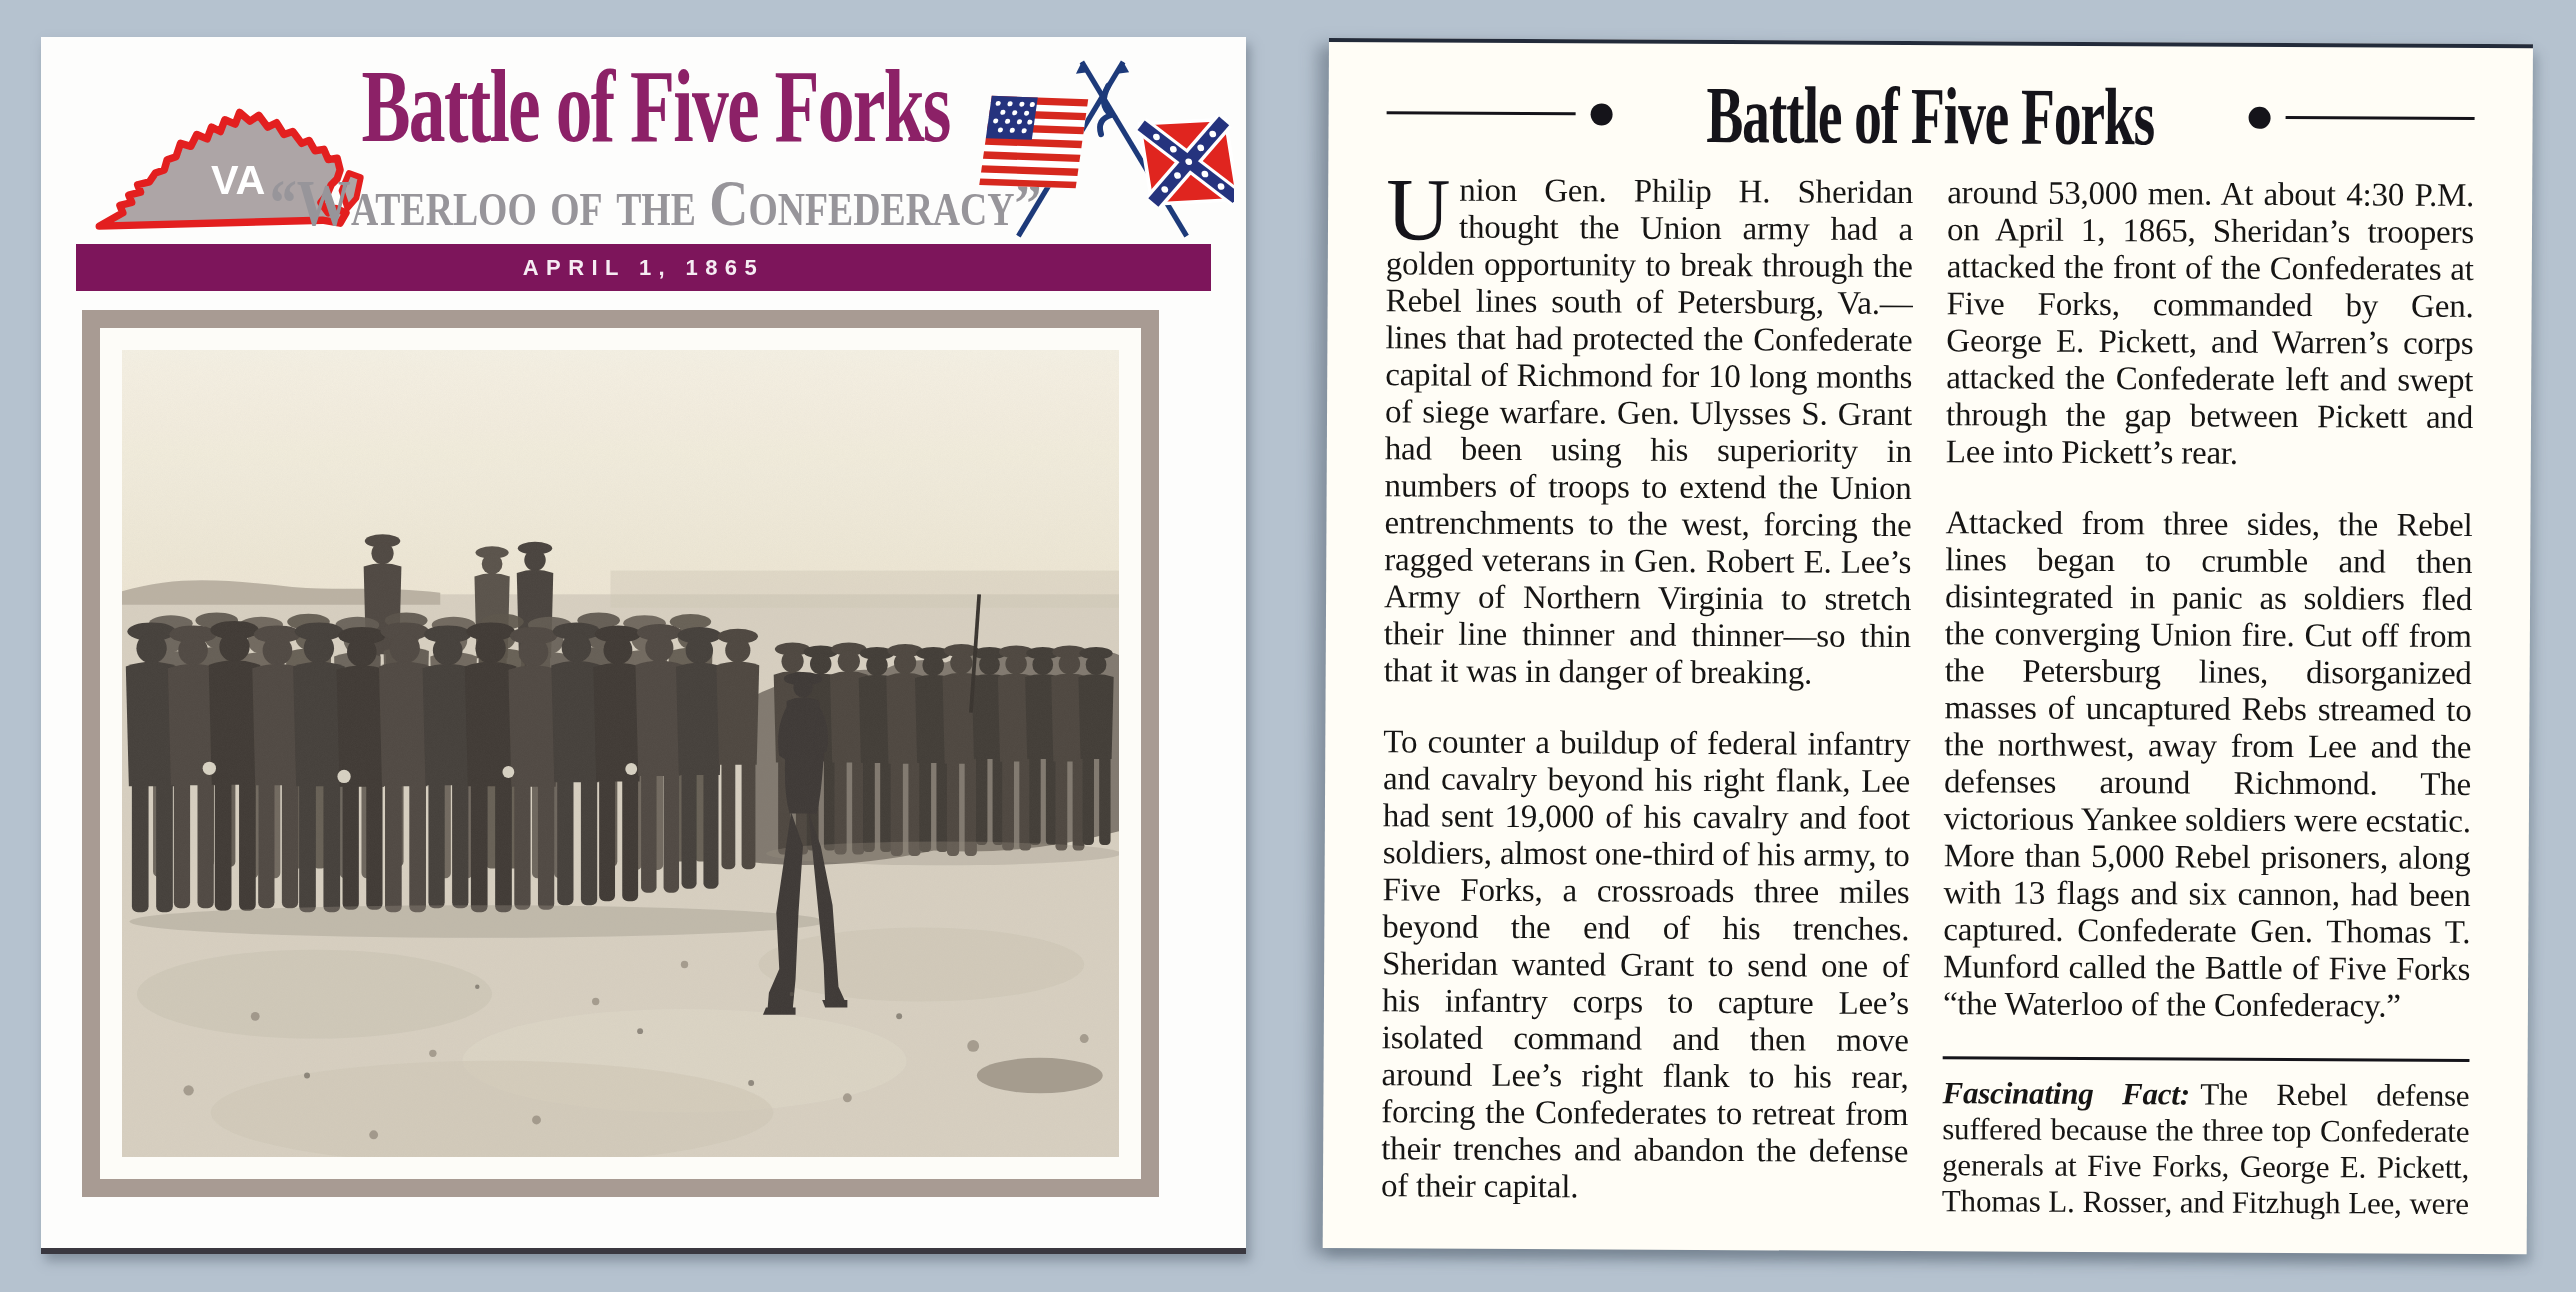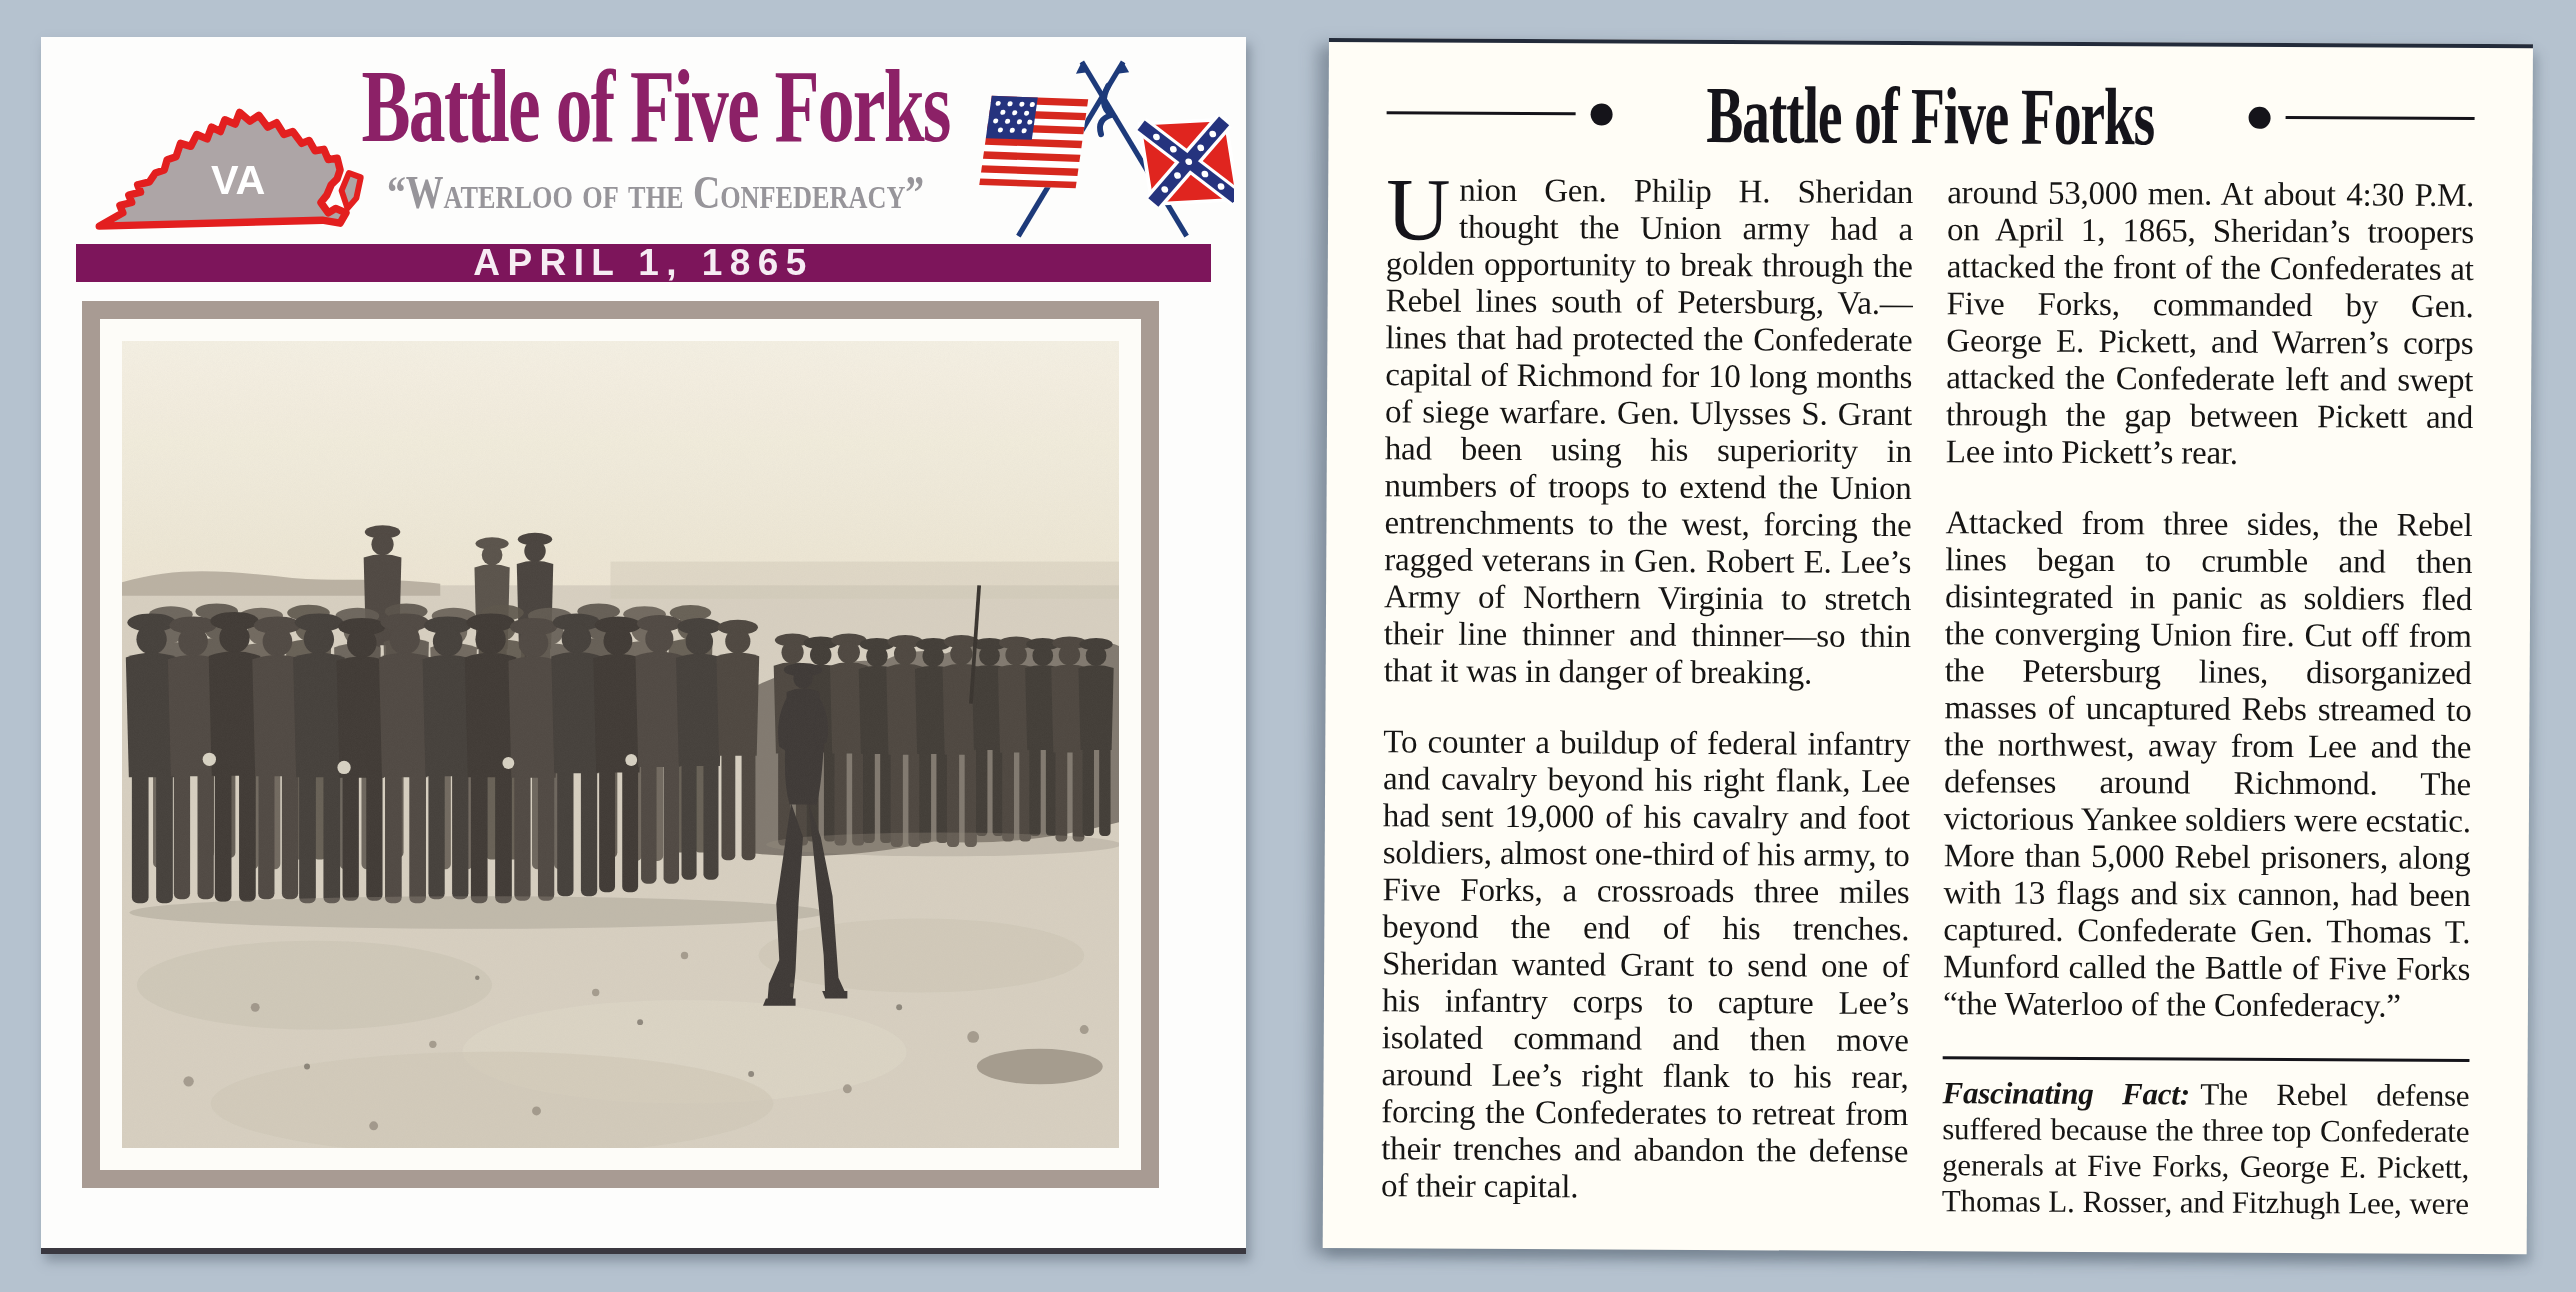--- a/index.html
+++ b/index.html
@@ -18,30 +18,30 @@
   .front-header{position:relative;height:207px;margin-left:25px;}
   .va-map{position:absolute;left:27px;top:65px;width:274px;height:133px;}
   .front-title{
     position:absolute;left:0;right:0;top:16.3px;text-align:center;
     font-weight:bold;font-size:92px;line-height:1.05;color:#8c2167;
     letter-spacing:-2.2px;
   }
   .front-title .squeeze{display:inline-block;transform:scale(.8,1.12);transform-origin:center top;}
   .front-subtitle{
     position:absolute;left:0;right:0;top:133px;text-align:center;
-    color:#97959a;font-size:46px;line-height:1;font-weight:bold;
+    color:#97959a;font-size:66px;line-height:1;font-weight:bold;
     font-variant:small-caps;letter-spacing:0;
   }
   .front-subtitle .squeeze{display:inline-block;transform:scale(.82,1.0);transform-origin:center top;}
   .flags{position:absolute;right:12px;top:16.3px;width:263px;height:186px;}
   .date-banner{
-    margin:0 35px;height:38px;background:#7d155b;
+    margin:0 35px;height:47px;background:#7d155b;
     display:flex;align-items:center;justify-content:center;
     font-family:"Liberation Sans", sans-serif;font-weight:bold;
-    font-size:37px;letter-spacing:7.4px;color:#f6ecf3;
+    font-size:22px;letter-spacing:7.4px;color:#f6ecf3;
   }
   .photo-frame{
     margin:19px 87px 0 41px;height:887px;box-sizing:border-box;
     border:18.5px solid #a89b93;background:#fdfcf8;padding:22px;
   }
   .photo-frame svg{display:block;width:100%;height:100%;}
   
   .card-back{
     position:absolute;left:1329px;top:38px;width:1204px;height:1210px;
     background:#fffdf6;color:#161514;

